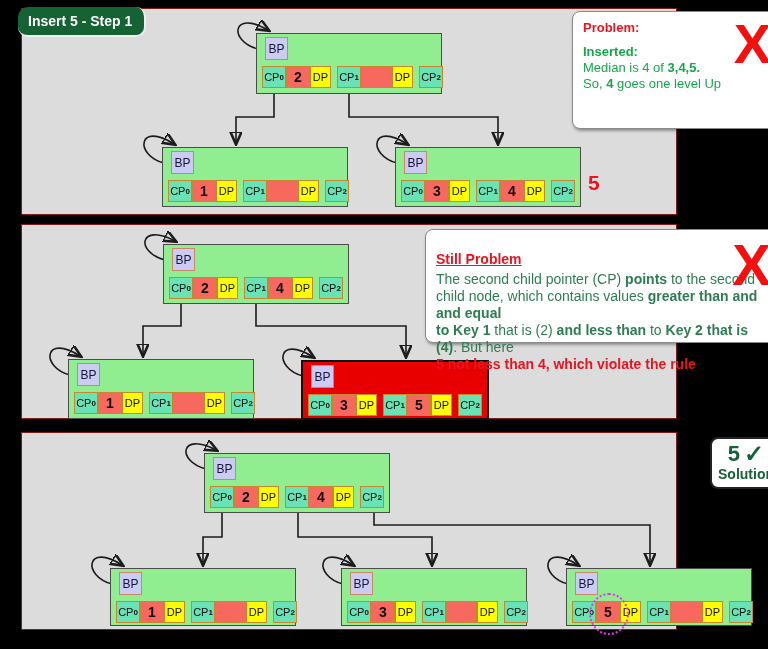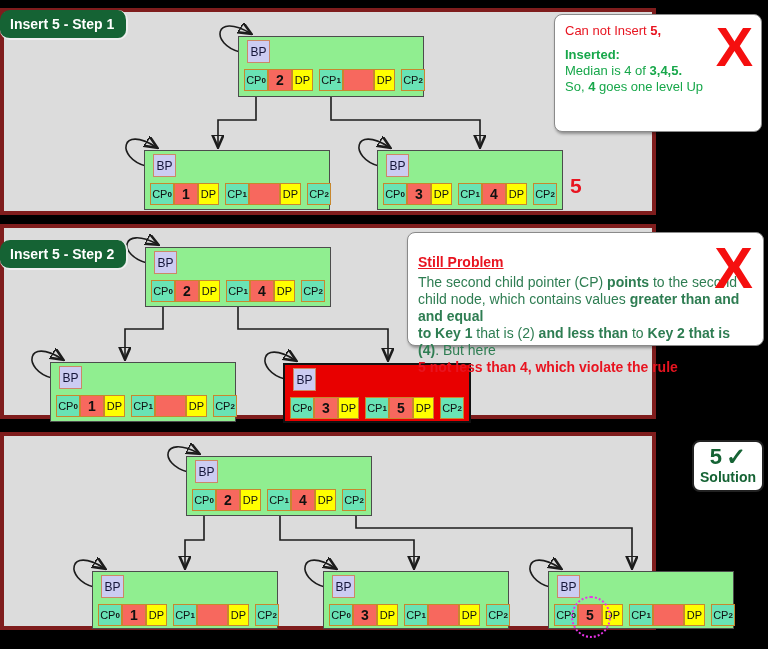--- a/index.html
+++ b/index.html
@@ -7,22 +7,22 @@
     --cp-teal:#69E3B5; --key-salmon:#F7685E; --dp-yellow:#FFFF00;
     --bp-lavender:#CCCCF2; --cell-border:#C8872E; --tag-green:#156334;
     --error-red:#E81420; --solution-green:#17A74A; --body-green:#2E7D52;
     --navy:#252592; --circle-magenta:#E832E8; --x-red:#F50F0F;
   }
   *{box-sizing:border-box; margin:0; padding:0;}
   html,body{background:#000;}
   body{font-family:"Liberation Sans", sans-serif;}
   .stage{position:relative; width:768px; height:649px; background:#000; overflow:hidden;}
 
-  .panel{position:absolute; left:0; width:656px; background:var(--panel-bg);
-         border:4px solid #7f1d1d;}
+  .panel{position:absolute; left:21px; width:656px; background:var(--panel-bg);
+         border:1px solid #7f1d1d;}
   #panel1{top:8px; height:207px;}
   #panel2{top:224px; height:195px;}
   #panel3{top:432px; height:198px;}
 
   .tag{position:absolute; left:-4px; background:var(--tag-green); color:#fff;
        font-size:14px; font-weight:bold; padding:6px 12px 6px 10px;
        border-radius:10px; border-right:2px solid #eee; border-bottom:2px solid #eee;
        white-space:nowrap; z-index:5;}
 
   .wires{position:absolute; left:0; top:0; width:100%; height:100%; overflow:visible;}
@@ -168,37 +168,34 @@
           <span class="cell cp">
             <span>CP</span>
             <sub>2</sub>
           </span>
         </div>
       </div>
 
     <div class="pending-key">5</div>
 
     <div class="callout" id="problem-box">
-      <div>
-        <span class="red-t">Can not Insert </span><span class="red-t b">5,</span>
-      </div>
+      <div class="red-t b">Problem:</div>
       <div class="sep"></div>
       <div class="green-t b">Inserted:</div>
       <div>
         <span class="green-t">Median is 4 of </span><span class="green-t b">3,4,5.</span>
       </div>
       <div>
         <span class="green-t">So, </span><span class="green-t b">4</span><span class="green-t"> goes one level Up</span>
       </div>
       <div class="xmark">X</div>
     </div>
   </section>
 
   <section class="panel" id="panel2">
-    <div class="tag" style="top:12px">Insert 5 - Step 2</div>
 
     <svg class="wires">
       <defs>
         <marker id="arr2" markerWidth="9" markerHeight="8" refX="7" refY="3.5" orient="auto">
           <path d="M0,0 L8,3.5 L0,7 z" fill="#111" stroke="none"></path>
         </marker>
       </defs>
       <path d="M143,35 C113,27 117,-3 153,16" marker-end="url(#arr2)"></path>
       <path d="M159,79 L159,101 L121,101 L121,130" marker-end="url(#arr2)"></path>
       <path d="M234,79 L234,101 L384,101 L384,131" marker-end="url(#arr2)"></path>

